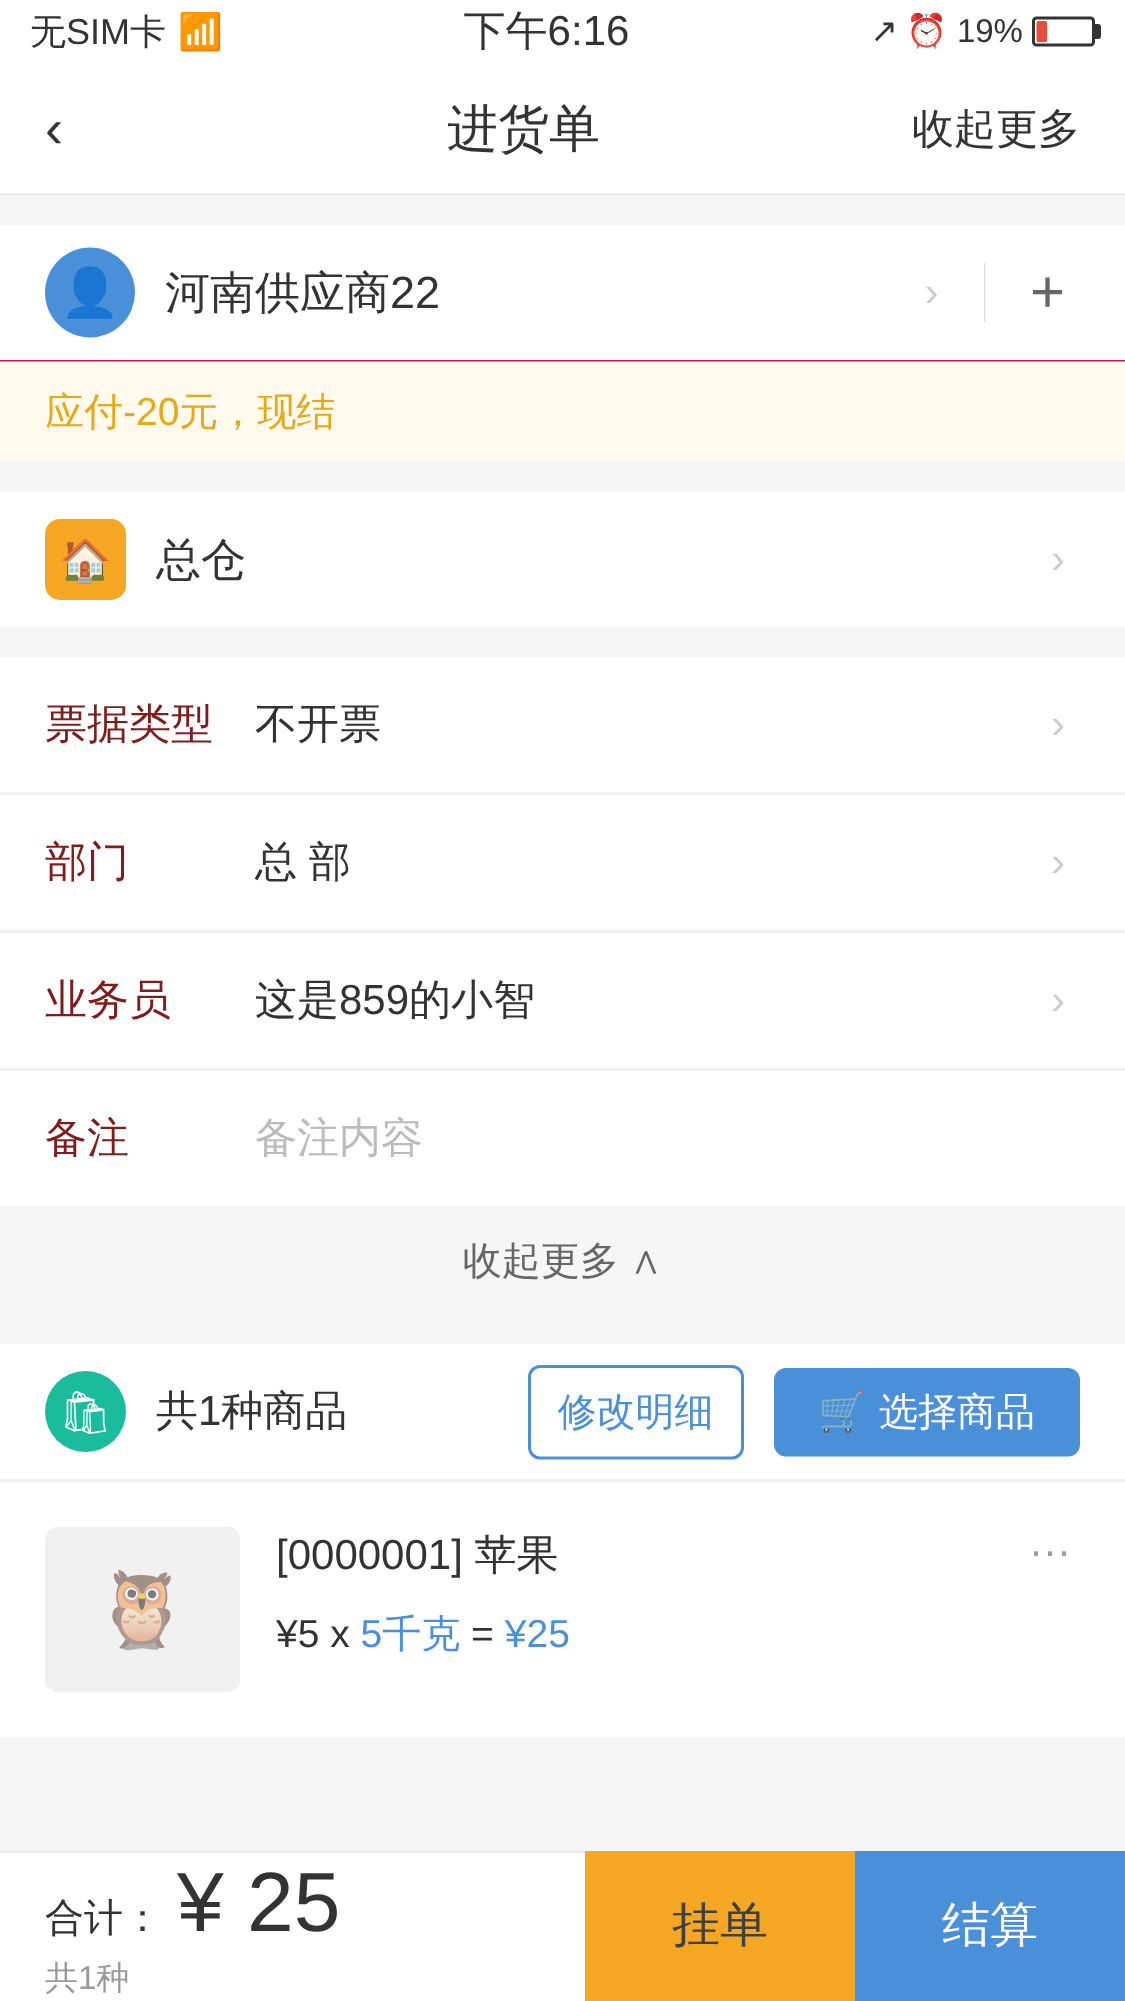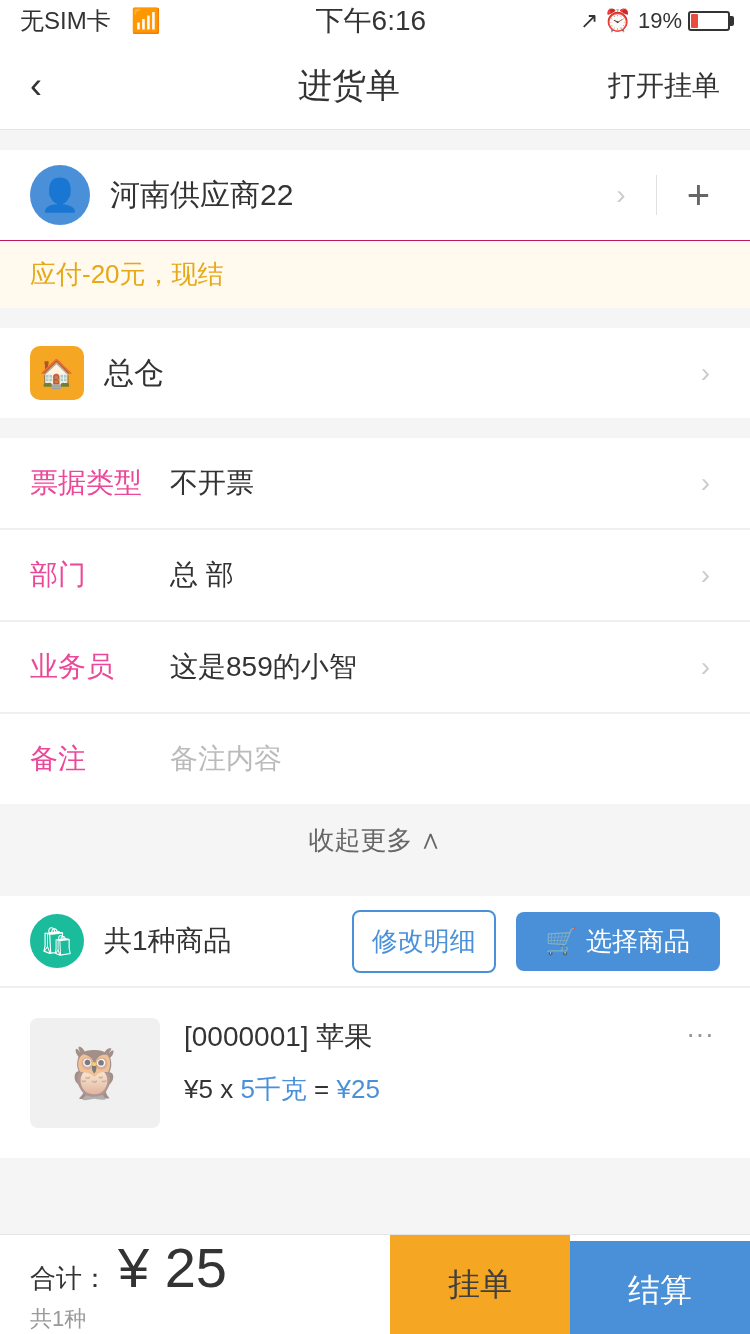--- a/index.html
+++ b/index.html
@@ -18,21 +18,21 @@
       width: 750px;
       height: 42px;
       background: #fff;
       display: flex;
       align-items: center;
       justify-content: space-between;
       padding: 0 20px;
       font-size: 24px;
       color: #333;
     }
-    .status-left { display: flex; align-items: center; gap: 21px; }
+    .status-left { display: flex; align-items: center; gap: 8px; }
     .status-center { font-size: 28px; font-weight: 500; }
     .status-right { display: flex; align-items: center; gap: 6px; font-size: 22px; }
     .battery {
       width: 42px; height: 20px;
       border: 2px solid #333;
       border-radius: 3px;
       position: relative;
       display: inline-flex;
       align-items: center;
       padding: 1px;
@@ -178,21 +178,21 @@
       display: flex;
       align-items: center;
       padding: 0 30px;
       height: 90px;
       background: #fff;
       cursor: pointer;
     }
     .form-key {
       width: 140px;
       font-size: 28px;
-      color: #ec4899;
+      color: #7f1d1d;
       flex-shrink: 0;
     }
     .form-val {
       flex: 1;
       font-size: 28px;
       color: #333;
     }
     .form-placeholder {
       flex: 1;
       font-size: 28px;
@@ -301,21 +301,21 @@
     }
 
     
     .bottom-bar {
       position: fixed;
       bottom: 0;
       left: 0;
       width: 750px;
       height: 100px;
       display: flex;
-      align-items: center;
+      align-items: flex-end;
       background: #fff;
       border-top: 1px solid #e5e5e5;
     }
     .total-section {
       flex: 1;
       padding: 0 30px;
       display: flex;
       flex-direction: column;
       justify-content: center;
     }
@@ -368,21 +368,21 @@
     <span>19%</span>
     <div class="battery">
       <div class="battery-fill"></div>
     </div>
   </div>
 </div>
 
 <div class="nav-bar">
   <span class="nav-back">‹</span>
   <span class="nav-title">进货单</span>
-  <span class="nav-action">打开挂单</span>
+  <span class="nav-action">收起更多</span>
 </div>
 
 <div class="gap"></div>
 
 <div class="section-card">
   <div class="supplier-row">
     <div class="supplier-avatar">
       <span class="avatar-icon">👤</span>
     </div>
     <span class="supplier-name">河南供应商22</span>

